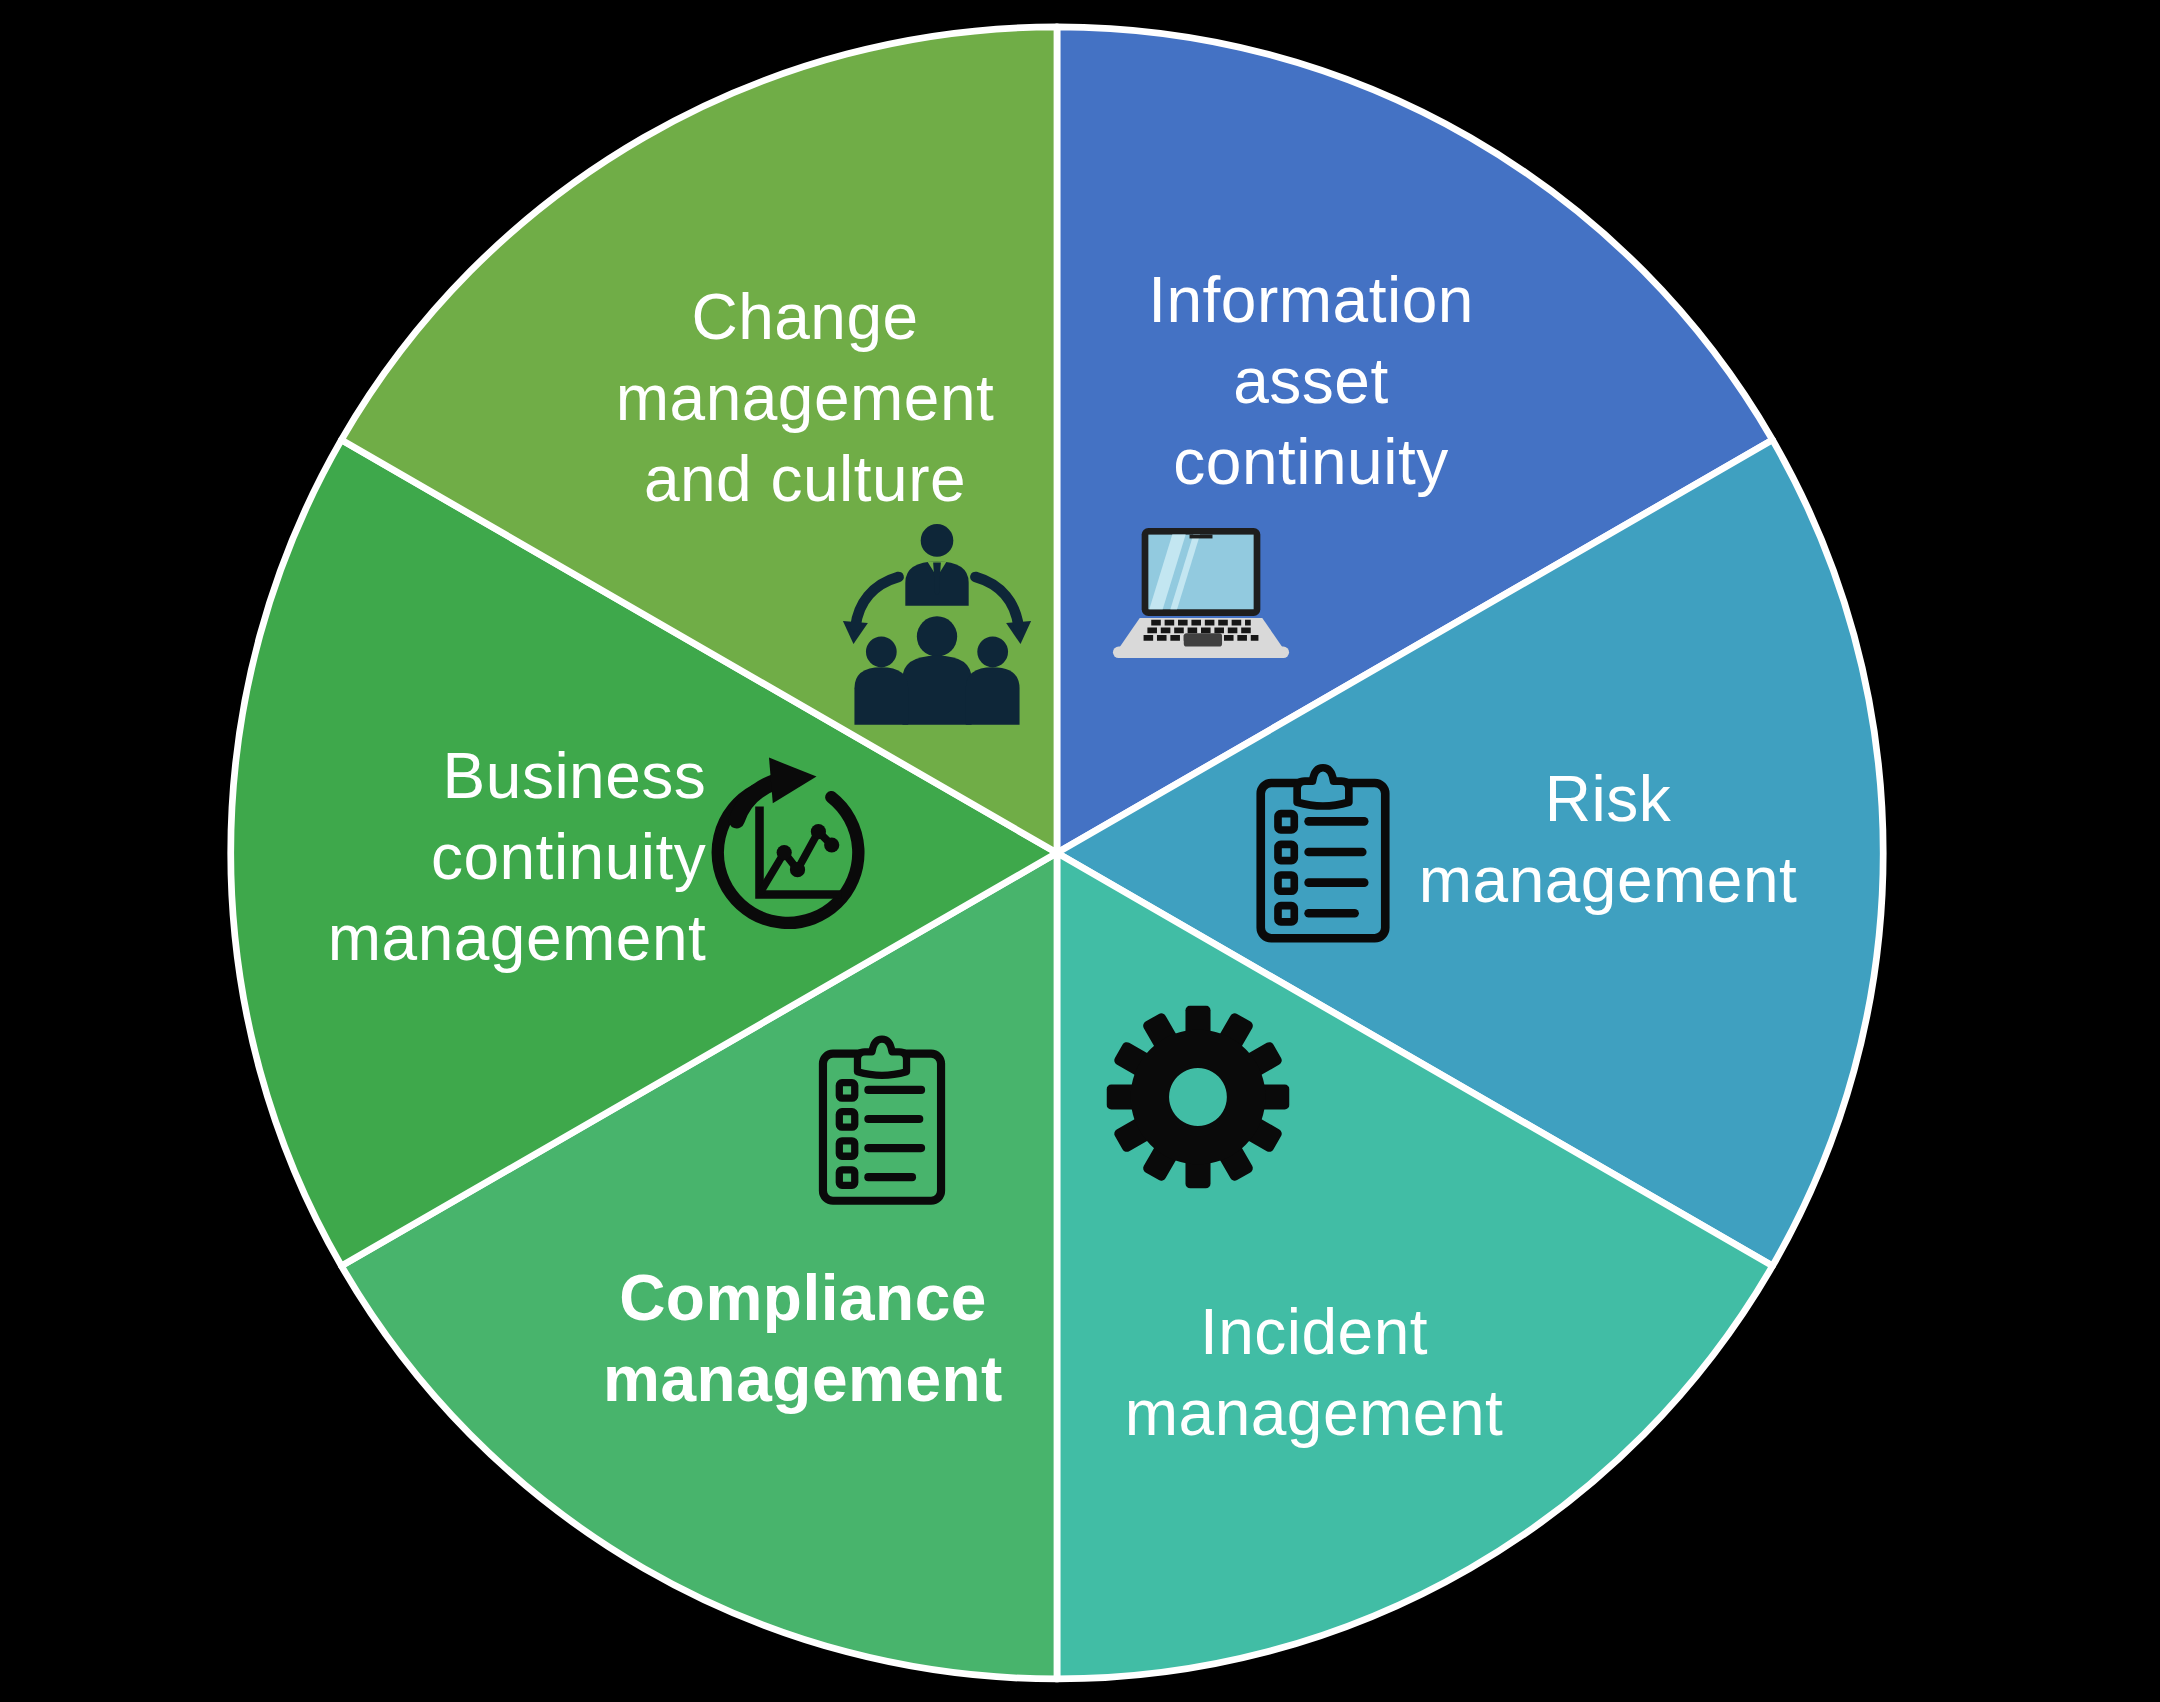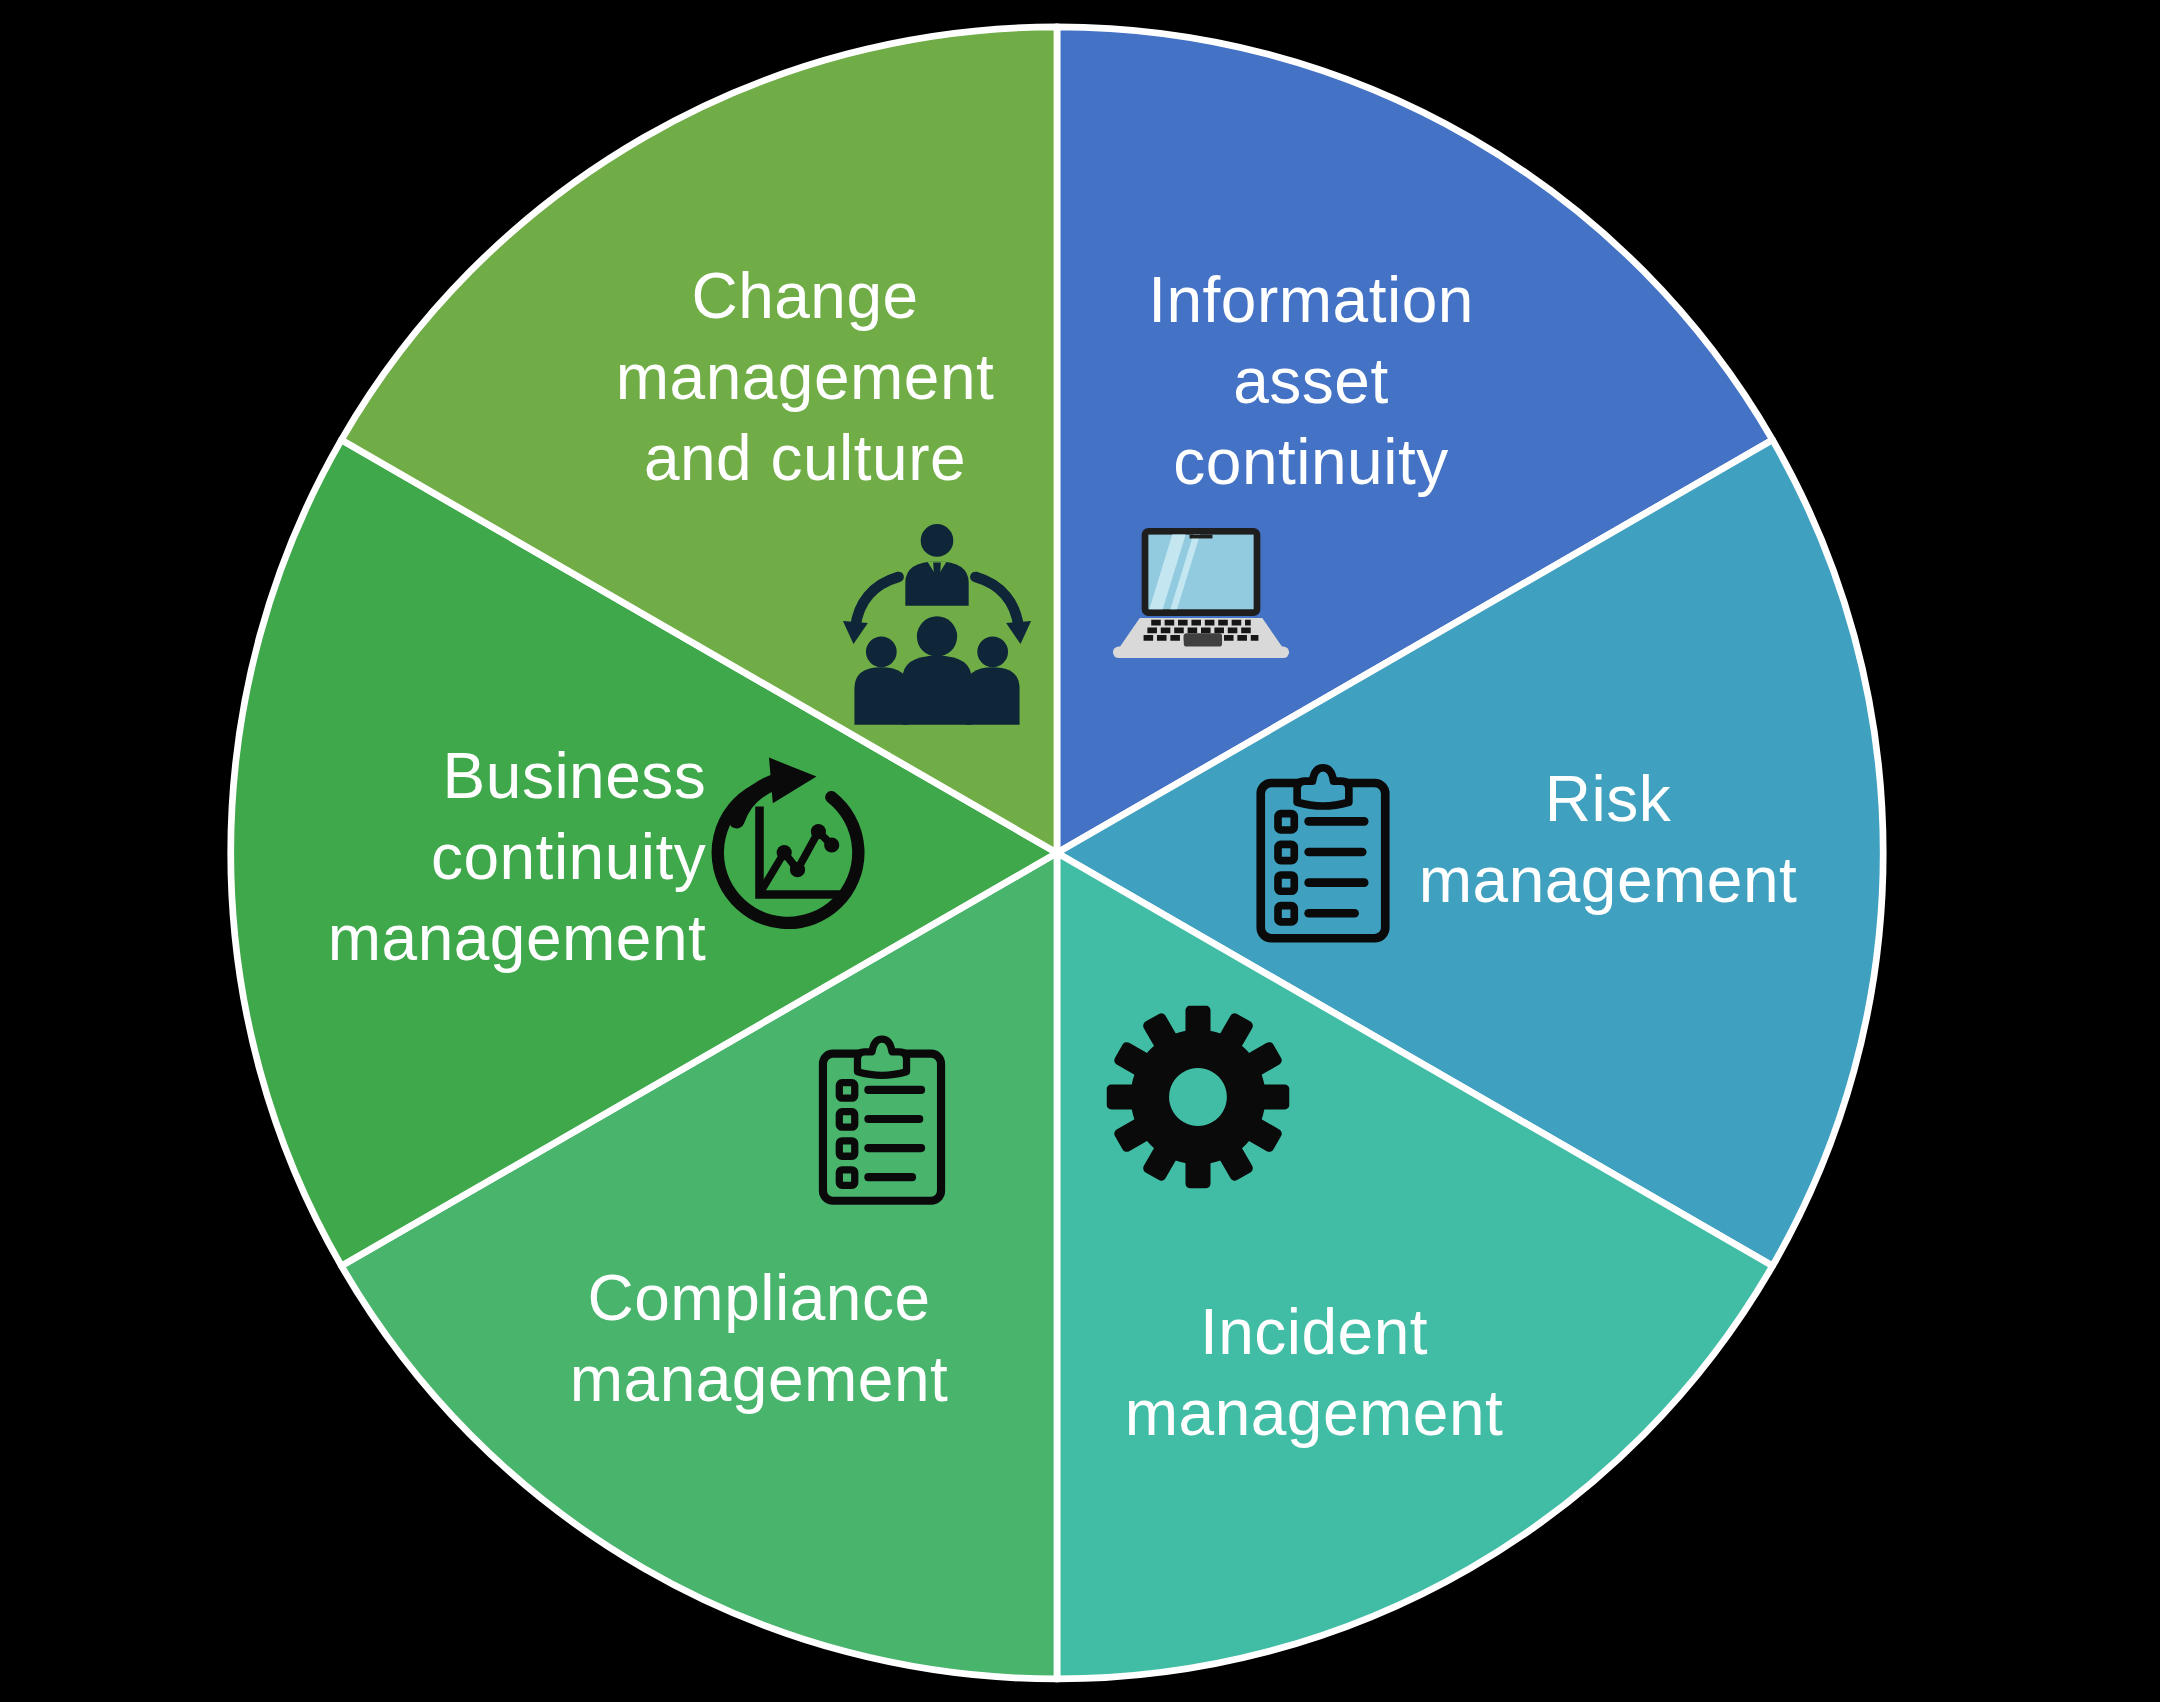--- a/index.html
+++ b/index.html
@@ -16,25 +16,25 @@
     position:absolute;
     transform:translate(-50%,-50%);
     color:#ffffff;
     font-size:64px;
     line-height:81px;
     text-align:center;
     white-space:pre-line;
     letter-spacing:0.5px;
   }
   .icon { position:absolute; transform:translate(-50%,-50%); }
-  .label-change     { left:805px;  top:377px;  }
+  .label-change     { left:805px;  top:398px;  }
   .label-info       { left:1311px; top:381px;  }
   .label-risk       { left:1608px; top:840px;  }
   .label-incident   { left:1314px; top:1339px;margin-top:34px; }
-  .label-compliance { left:759px;  top:1339px; }
+  .label-compliance { left:803px;  top:1339px;font-weight:bold; }
   .label-business   { left:517px;  top:857px;text-align:right;  }
   .icon-team      { left:937px;  top:623px;  }
   .icon-laptop    { left:1201px; top:593px;  }
   .icon-risk-clip { left:1323px; top:852px;  }
   .icon-gear      { left:1198px; top:1097px; }
   .icon-comp-clip { left:882px;  top:1119px; }
   .icon-cycle     { left:788px;  top:845px;  }
 </style>
 </head>
 <body>

